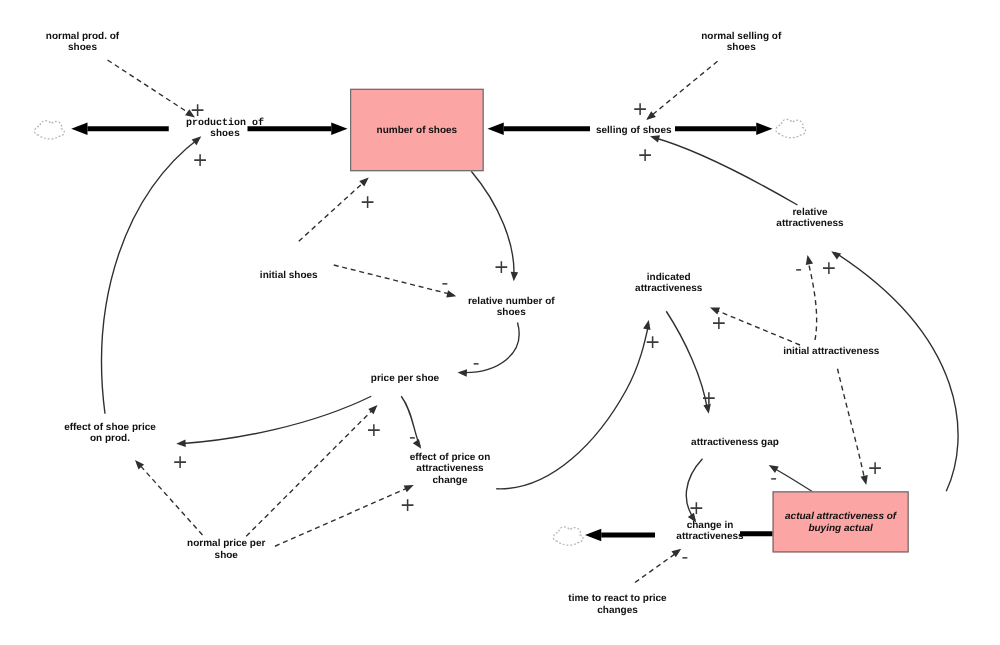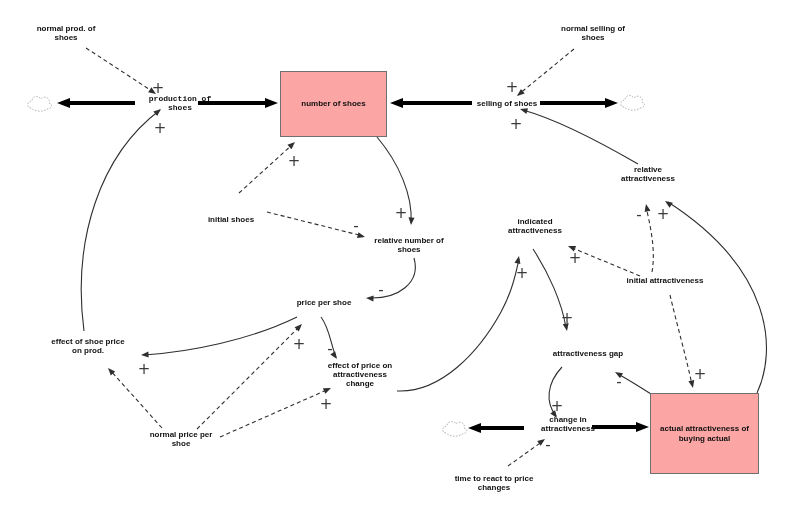--- a/index.html
+++ b/index.html
@@ -117,21 +117,21 @@
       <path d="M 31 108 C 26 108 27 101 32 101 C 32 96 38 95 41 99 C 44 95 51 98 49 103 C 53 104 52 109 47 109 C 44 112 35 112 31 108 Z" fill="#ffffff" stroke="#b4b4b4" stroke-width="1" stroke-dasharray="1.5 1.5"></path>
       <path d="M 624 107 C 619 107 620 100 625 100 C 625 95 631 94 634 98 C 637 94 644 97 642 102 C 646 103 645 108 640 108 C 637 111 628 111 624 107 Z" fill="#ffffff" stroke="#b4b4b4" stroke-width="1" stroke-dasharray="1.5 1.5"></path>
       <path d="M 446 433 C 441 433 442 426 447 426 C 447 421 453 420 456 424 C 459 420 466 423 464 428 C 468 429 467 434 462 434 C 459 437 450 437 446 433 Z" fill="#ffffff" stroke="#b4b4b4" stroke-width="1" stroke-dasharray="1.5 1.5"></path>
     </svg>
   <div id="nodes">
       <div class="stock" style="left: 280px; top: 71px; width: 107px; height: 66px;">
         <div>
           <div>number of shoes</div>
         </div>
       </div>
-      <div class="stock" style="left: 650px; top: 393px; width: 109px; height: 81px;">
+      <div class="stock" style="left: 618px; top: 393px; width: 109px; height: 49px; font-style: italic;">
         <div>
           <div>actual attractiveness of</div>
           <div>buying actual</div>
         </div>
       </div>
       <div class="node-label" style="left: 66px; top: 24px;">
         <div>normal prod. of</div>
         <div>shoes</div>
       </div>
       <div class="node-label" style="left: 180px; top: 94px; font-family: Liberation Mono, monospace;">

